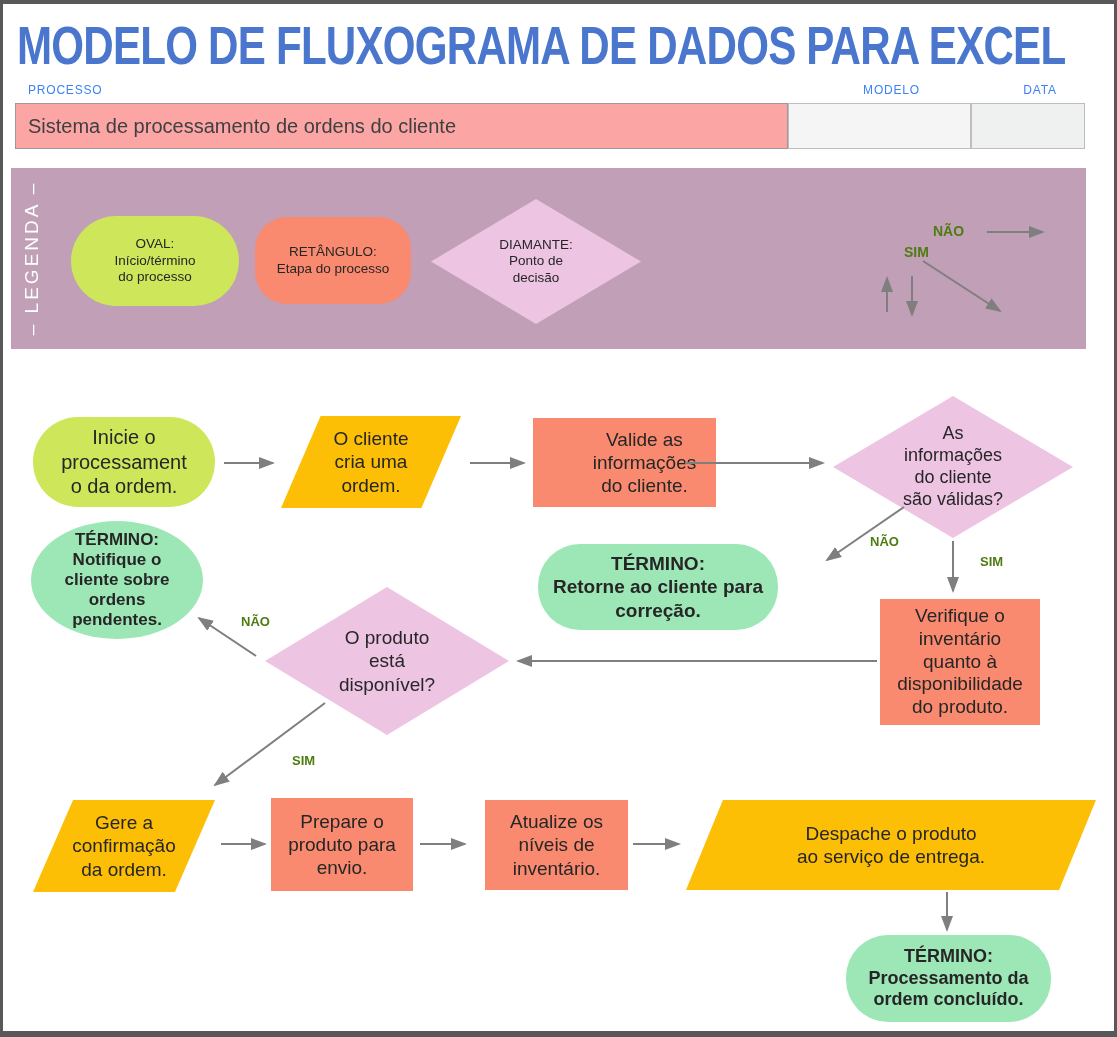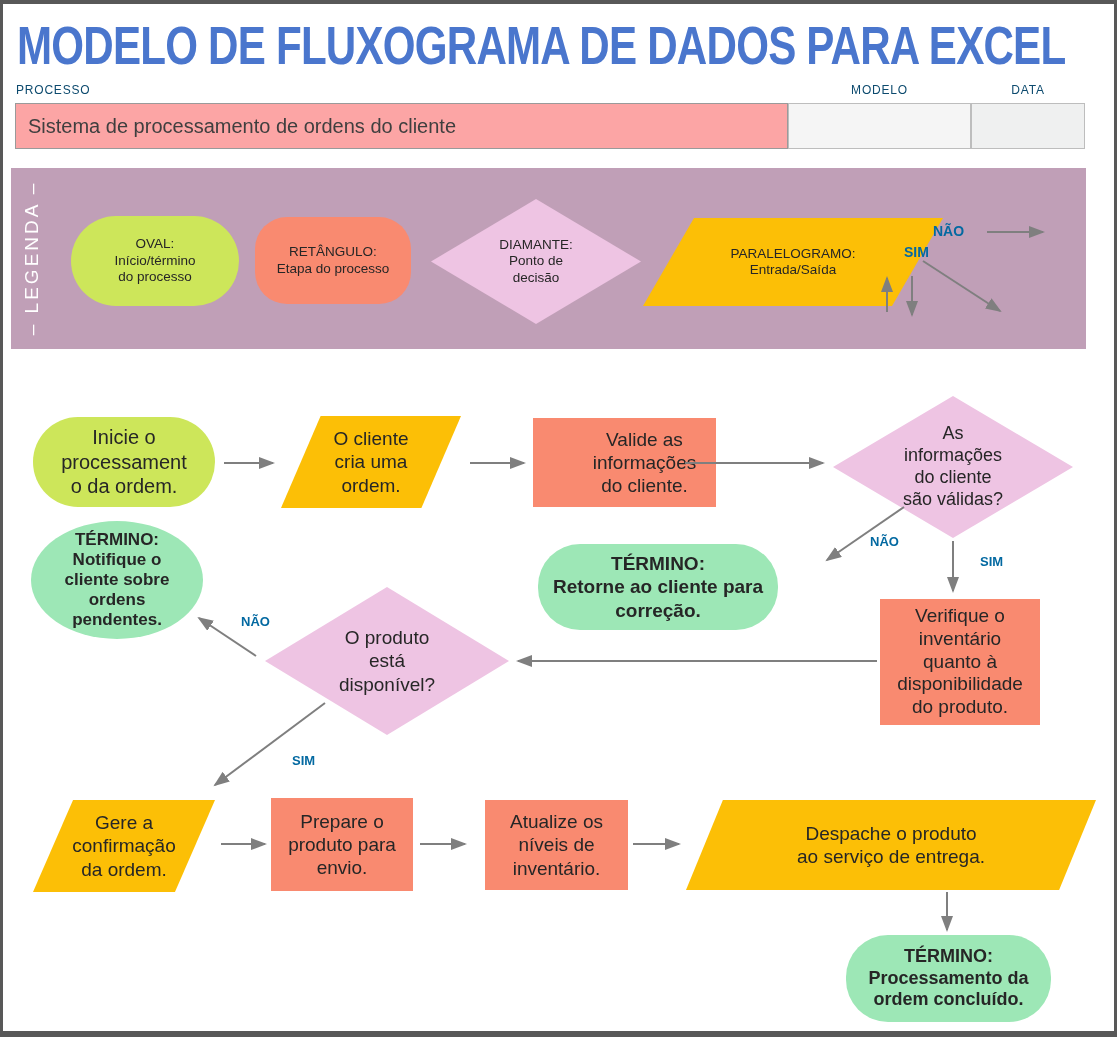--- a/index.html
+++ b/index.html
@@ -8,21 +8,21 @@
     background:#fff; overflow:hidden;
     border:3px solid #585858; border-top-width:4px; border-bottom-width:6px;
     font-family:"Liberation Sans",sans-serif; color:#262626;
   }
   .title{
     position:absolute; left:14px; top:10px; font-size:54px; font-weight:bold;
     letter-spacing:-1px; color:#4a76cd; white-space:nowrap;
     transform:scaleX(0.78); transform-origin:0 50%;
   }
   .field-label{
-    position:absolute; font-size:12px; letter-spacing:0.8px; color:#0c4a6e;
+    position:absolute; font-size:12px; letter-spacing:0.8px; color:#3b82f6;margin-left:12px;
   }
   .process-box{
     position:absolute; left:12px; top:99px; width:773px; height:46px; box-sizing:border-box;
     background:#fca5a5; border:1.5px solid #9a9a9a; display:flex; align-items:center;
     padding-left:12px; font-size:20px; color:#3f3f3f;
   }
   .gray-box{
     position:absolute; top:99px; height:46px; box-sizing:border-box;
     border:1px solid #bdbdbd;
   }
@@ -46,21 +46,21 @@
   .pink{background:#eec4e3;}
   .orange{background:#fcbf06;}
   .oval{border-radius:46px;}
   .ellipse{border-radius:50%;}
   .round{border-radius:42px;}
   .diamond{clip-path:polygon(50% 0,100% 50%,50% 100%,0 50%);}
   .para{clip-path:polygon(22% 0,100% 0,78% 100%,0 100%);}
   .para-legend{clip-path:polygon(17% 0,100% 0,83% 100%,0 100%);}
   .para-wide{clip-path:polygon(9% 0,100% 0,91% 100%,0 100%);}
   .edge-label{
-    position:absolute; font-size:13px; font-weight:bold; color:#0369a1; white-space:nowrap;padding-left:16px;
+    position:absolute; font-size:13px; font-weight:bold; color:#4d7c0f; white-space:nowrap;padding-left:16px;
   }
   .arrows{position:absolute; left:0; top:0; pointer-events:none;}
 </style>
 </head>
 <body>
 
 <div class="page">
 
   <div class="title">MODELO DE FLUXOGRAMA DE DADOS PARA EXCEL</div>
   <div class="field-label" style="left:13px;top:79px;">PROCESSO</div>
@@ -76,22 +76,20 @@
   <div class="legend-band">
     <div class="legend-title">– LEGENDA –</div>
     <div class="node green oval" style="left:60px;top:48px;width:168px;height:90px;font-size:13.5px;">OVAL:
 Início/término
 do processo</div>
     <div class="node salmon" style="left:244px;top:49px;width:156px;height:87px;font-size:13.5px;border-radius:32px;">RETÂNGULO:
 Etapa do processo</div>
     <div class="node pink diamond" style="left:420px;top:31px;width:210px;height:125px;font-size:13.5px;">DIAMANTE:
 Ponto de
 decisão</div>
-    <div class="node orange para-legend" style="left:632px;top:50px;width:300px;height:88px;font-size:13.5px;">PARALELOGRAMO:
-Entrada/Saída</div>
   </div>
   <div class="edge-label" style="left:914px;top:219px;font-size:14px;">NÃO</div>
   <div class="edge-label" style="left:885px;top:240px;font-size:14px;">SIM</div>
 
   <div class="node green oval" style="left:30px;top:413px;width:182px;height:90px;font-size:20px;">Inicie o
 processament
 o da ordem.</div>
   <div class="node orange para" style="left:278px;top:412px;width:180px;height:92px;font-size:19px;">O cliente
 cria uma
 ordem.</div>

